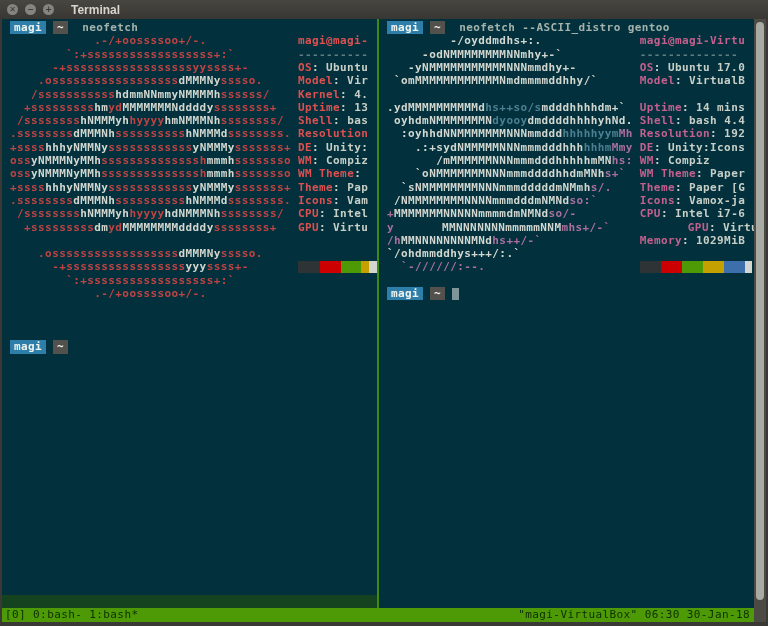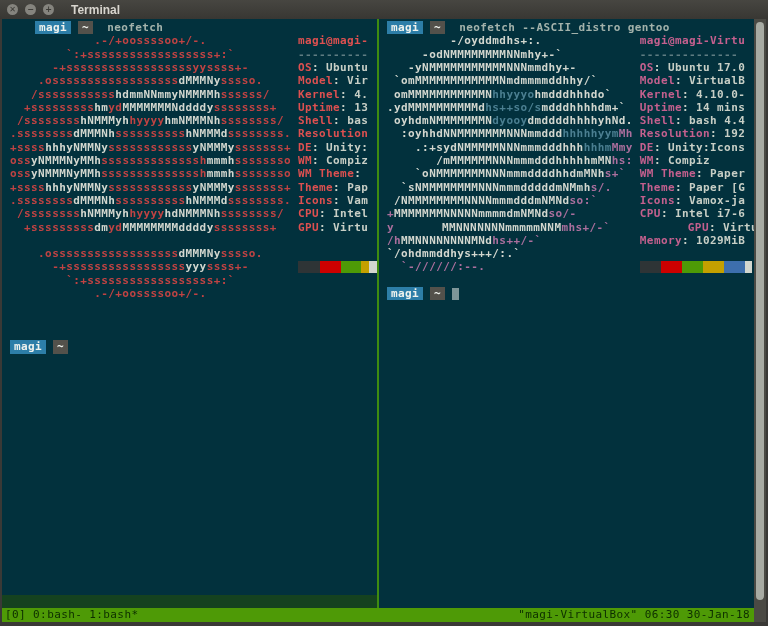--- a/index.html
+++ b/index.html
@@ -40,21 +40,21 @@
 <div class="window">
   <div class="titlebar">
     <div class="tbtn">✕</div>
     <div class="tbtn">−</div>
     <div class="tbtn">+</div>
     <div class="wtitle">Terminal</div>
   </div>
 
   <div class="terminal">
     <div class="pane pane-left" id="pane-left">
-        <div class="tline" style="top: 2px; margin-left: 25px;"><span class="pb" style="background: rgb(45, 126, 168); color: rgb(240, 243, 238);">magi</span><span class="pb" style="background: rgb(83, 81, 75); color: rgb(240, 243, 238);">~</span><span style="color: rgb(163, 178, 171);"> neofetch</span></div>
+        <div class="tline" style="top: 2px;"><span class="pb" style="background: rgb(45, 126, 168); color: rgb(240, 243, 238);">magi</span><span class="pb" style="background: rgb(83, 81, 75); color: rgb(240, 243, 238);">~</span><span style="color: rgb(163, 178, 171);"> neofetch</span></div>
         <div class="tline" style="top: 15.3px;"><span style="color: rgb(192, 67, 67);">            .-/+oossssoo+/-.</span>             <span style="color: rgb(221, 80, 80);">magi@magi-</span></div>
         <div class="tline" style="top: 28.6px;"><span style="color: rgb(192, 67, 67);">        `:+ssssssssssssssssss+:`</span>         <span style="color: rgb(95, 125, 130);">----------</span></div>
         <div class="tline" style="top: 41.9px;"><span style="color: rgb(192, 67, 67);">      -+ssssssssssssssssssyyssss+-</span>       <span style="color: rgb(221, 80, 80);">OS</span><span style="color: rgb(200, 207, 198);">: Ubuntu</span></div>
         <div class="tline" style="top: 55.2px;"><span style="color: rgb(192, 67, 67);">    .ossssssssssssssssss</span><span style="color: rgb(211, 215, 207);">dMMMNy</span><span style="color: rgb(192, 67, 67);">sssso.</span>     <span style="color: rgb(221, 80, 80);">Model</span><span style="color: rgb(200, 207, 198);">: Vir</span></div>
         <div class="tline" style="top: 68.5px;"><span style="color: rgb(192, 67, 67);">   /sssssssssss</span><span style="color: rgb(211, 215, 207);">hdmmNNmmyNMMMMh</span><span style="color: rgb(192, 67, 67);">ssssss/</span>    <span style="color: rgb(221, 80, 80);">Kernel</span><span style="color: rgb(200, 207, 198);">: 4.</span></div>
         <div class="tline" style="top: 81.8px;"><span style="color: rgb(192, 67, 67);">  +sssssssss</span><span style="color: rgb(211, 215, 207);">hm</span><span style="color: rgb(192, 67, 67);">yd</span><span style="color: rgb(211, 215, 207);">MMMMMMMNddddy</span><span style="color: rgb(192, 67, 67);">ssssssss+</span>   <span style="color: rgb(221, 80, 80);">Uptime</span><span style="color: rgb(200, 207, 198);">: 13</span></div>
         <div class="tline" style="top: 95.1px;"><span style="color: rgb(192, 67, 67);"> /ssssssss</span><span style="color: rgb(211, 215, 207);">hNMMMyh</span><span style="color: rgb(192, 67, 67);">hyyyy</span><span style="color: rgb(211, 215, 207);">hmNMMMNh</span><span style="color: rgb(192, 67, 67);">ssssssss/</span>  <span style="color: rgb(221, 80, 80);">Shell</span><span style="color: rgb(200, 207, 198);">: bas</span></div>
         <div class="tline" style="top: 108.4px;"><span style="color: rgb(192, 67, 67);">.ssssssss</span><span style="color: rgb(211, 215, 207);">dMMMNh</span><span style="color: rgb(192, 67, 67);">ssssssssss</span><span style="color: rgb(211, 215, 207);">hNMMMd</span><span style="color: rgb(192, 67, 67);">ssssssss.</span> <span style="color: rgb(221, 80, 80);">Resolution</span></div>
         <div class="tline" style="top: 121.7px;"><span style="color: rgb(192, 67, 67);">+ssss</span><span style="color: rgb(211, 215, 207);">hhhyNMMNy</span><span style="color: rgb(192, 67, 67);">ssssssssssss</span><span style="color: rgb(211, 215, 207);">yNMMMy</span><span style="color: rgb(192, 67, 67);">sssssss+</span> <span style="color: rgb(221, 80, 80);">DE</span><span style="color: rgb(200, 207, 198);">: Unity:</span></div>
         <div class="tline" style="top: 135px;"><span style="color: rgb(192, 67, 67);">oss</span><span style="color: rgb(211, 215, 207);">yNMMMNyMMh</span><span style="color: rgb(192, 67, 67);">ssssssssssssssh</span><span style="color: rgb(211, 215, 207);">mmmh</span><span style="color: rgb(192, 67, 67);">ssssssso</span> <span style="color: rgb(221, 80, 80);">WM</span><span style="color: rgb(200, 207, 198);">: Compiz</span></div>
@@ -69,21 +69,20 @@
         <div class="tline" style="top: 268px;"><span style="color: rgb(192, 67, 67);">            .-/+oossssoo+/-.</span></div>
         <div class="tline" style="top: 321.2px;"><span class="pb" style="background: rgb(45, 126, 168); color: rgb(240, 243, 238);">magi</span><span class="pb" style="background: rgb(83, 81, 75); color: rgb(240, 243, 238);">~</span></div>
       </div>
     <div class="divider"></div>
     <div class="pane pane-right" id="pane-right">
         <div class="tline" style="top: 2px;"><span class="pb" style="background: rgb(45, 126, 168); color: rgb(240, 243, 238);">magi</span><span class="pb" style="background: rgb(83, 81, 75); color: rgb(240, 243, 238);">~</span><span style="color: rgb(163, 178, 171);"> neofetch --ASCII_distro gentoo</span></div>
         <div class="tline" style="top: 15.3px;"><span style="color: rgb(211, 215, 207);">         -/oyddmdhs+:.</span>              <span style="color: rgb(196, 96, 142);">magi@magi-Virtu</span></div>
         <div class="tline" style="top: 28.6px;"><span style="color: rgb(211, 215, 207); text-align: right;">     -odNMMMMMMMMNNmhy+-`</span>           <span style="color: rgb(95, 125, 130);">--------------</span></div>
         <div class="tline" style="top: 41.9px;"><span style="color: rgb(211, 215, 207);">   -yNMMMMMMMMMMMNNNmmdhy+-</span>         <span style="color: rgb(196, 96, 142);">OS</span><span style="color: rgb(200, 207, 198);">: Ubuntu 17.0</span></div>
         <div class="tline" style="top: 55.2px;"><span style="color: rgb(211, 215, 207);"> `omMMMMMMMMMMMMNmdmmmmddhhy/`</span>      <span style="color: rgb(196, 96, 142);">Model</span><span style="color: rgb(200, 207, 198);">: VirtualB</span></div>
-        <div class="tline" style="top: 68.5px;"><span style="color: rgb(211, 215, 207);"> omMMMMMMMMMMMN</span><span style="color: rgb(75, 127, 145);">hhyyyo</span><span style="color: rgb(211, 215, 207);">hmdddhhhdo`</span>    <span style="color: rgb(196, 96, 142);">Kernel</span><span style="color: rgb(200, 207, 198);">: 4.10.0-</span></div>
         <div class="tline" style="top: 81.8px;"><span style="color: rgb(211, 215, 207);">.ydMMMMMMMMMMd</span><span style="color: rgb(75, 127, 145);">hs++so/s</span><span style="color: rgb(211, 215, 207);">mdddhhhhdm+`</span>  <span style="color: rgb(196, 96, 142);">Uptime</span><span style="color: rgb(200, 207, 198);">: 14 mins</span></div>
         <div class="tline" style="top: 95.1px;"><span style="color: rgb(211, 215, 207);"> oyhdmNMMMMMMMN</span><span style="color: rgb(75, 127, 145);">dyooy</span><span style="color: rgb(211, 215, 207);">dmddddhhhhyhNd.</span> <span style="color: rgb(196, 96, 142);">Shell</span><span style="color: rgb(200, 207, 198); text-align: center;">: bash 4.4</span></div>
         <div class="tline" style="top: 108.4px;"><span style="color: rgb(211, 215, 207);">  :oyhhdNNMMMMMMMNNNmmddd</span><span style="color: rgb(75, 127, 145);">hhhhhyym</span><span style="color: rgb(171, 111, 157);">Mh</span> <span style="color: rgb(196, 96, 142);">Resolution</span><span style="color: rgb(200, 207, 198);">: 192</span></div>
         <div class="tline" style="top: 121.7px;"><span style="color: rgb(211, 215, 207);">    .:+sydNMMMMMNNNmmmdddhhh</span><span style="color: rgb(75, 127, 145);">hhhm</span><span style="color: rgb(171, 111, 157);">Mmy</span> <span style="color: rgb(196, 96, 142);">DE</span><span style="color: rgb(200, 207, 198);">: Unity:Icons</span></div>
         <div class="tline" style="top: 135px;"><span style="color: rgb(211, 215, 207);">       /mMMMMMMNNNmmmdddhhhhhmMN</span><span style="color: rgb(171, 111, 157);">hs:</span> <span style="color: rgb(196, 96, 142);">WM</span><span style="color: rgb(200, 207, 198);">: Compiz</span></div>
         <div class="tline" style="top: 148.3px;"><span style="color: rgb(211, 215, 207);">    `oNMMMMMMMNNNmmmddddhhdmMNh</span><span style="color: rgb(171, 111, 157);">s+`</span>  <span style="color: rgb(196, 96, 142);">WM Theme</span><span style="color: rgb(200, 207, 198);">: Paper</span></div>
         <div class="tline" style="top: 161.6px;"><span style="color: rgb(211, 215, 207);">  `sNMMMMMMMMNNNmmmdddddmNMmh</span><span style="color: rgb(171, 111, 157);">s/.</span>    <span style="color: rgb(196, 96, 142);">Theme</span><span style="color: rgb(200, 207, 198);">: Paper [G</span></div>
         <div class="tline" style="top: 174.9px;"><span style="color: rgb(211, 215, 207);"> /NMMMMMMMMNNNNmmmdddmNMNd</span><span style="color: rgb(171, 111, 157);">so:`</span>      <span style="color: rgb(196, 96, 142);">Icons</span><span style="color: rgb(200, 207, 198);">: Vamox-ja</span></div>
         <div class="tline" style="top: 188.2px;"><span style="color: rgb(171, 111, 157);">+</span><span style="color: rgb(211, 215, 207);">MMMMMMMNNNNNmmmmdmNMNd</span><span style="color: rgb(171, 111, 157);">so/-</span>         <span style="color: rgb(196, 96, 142);">CPU</span><span style="color: rgb(200, 207, 198);">: Intel i7-6</span></div>
         <div class="tline" style="top: 201.5px;"><span style="color: rgb(171, 111, 157);">y</span><span style="color: rgb(211, 215, 207); padding-left: 48px;">MMNNNNNNNmmmmmNNM</span><span style="color: rgb(171, 111, 157);">mhs+/-`</span>           <span style="color: rgb(196, 96, 142);">GPU</span><span style="color: rgb(200, 207, 198);">: VirtualBox</span></div>

